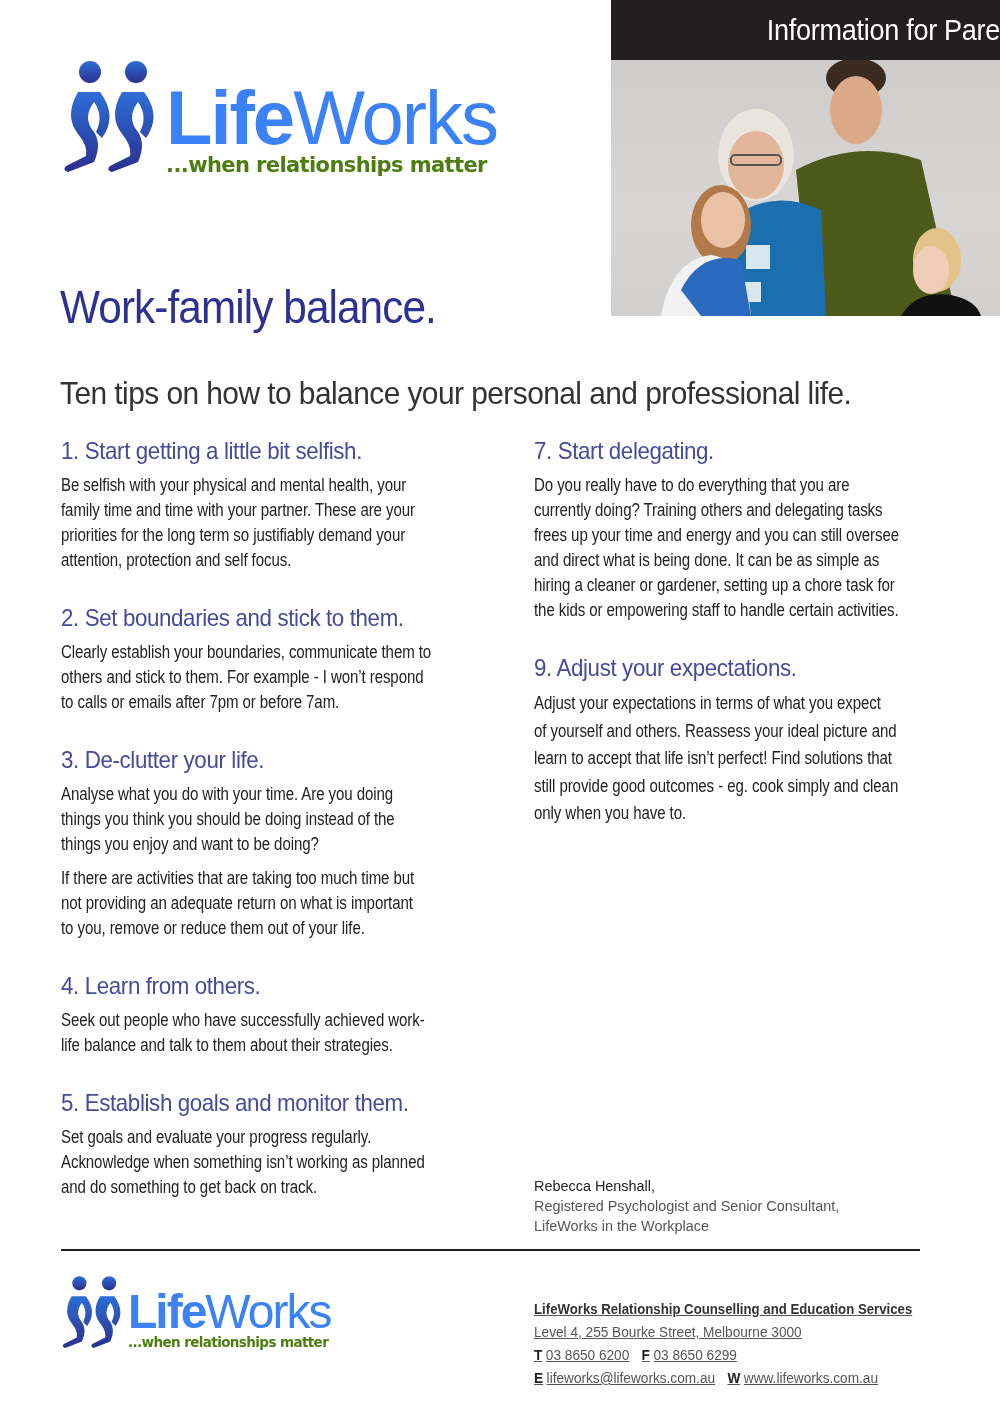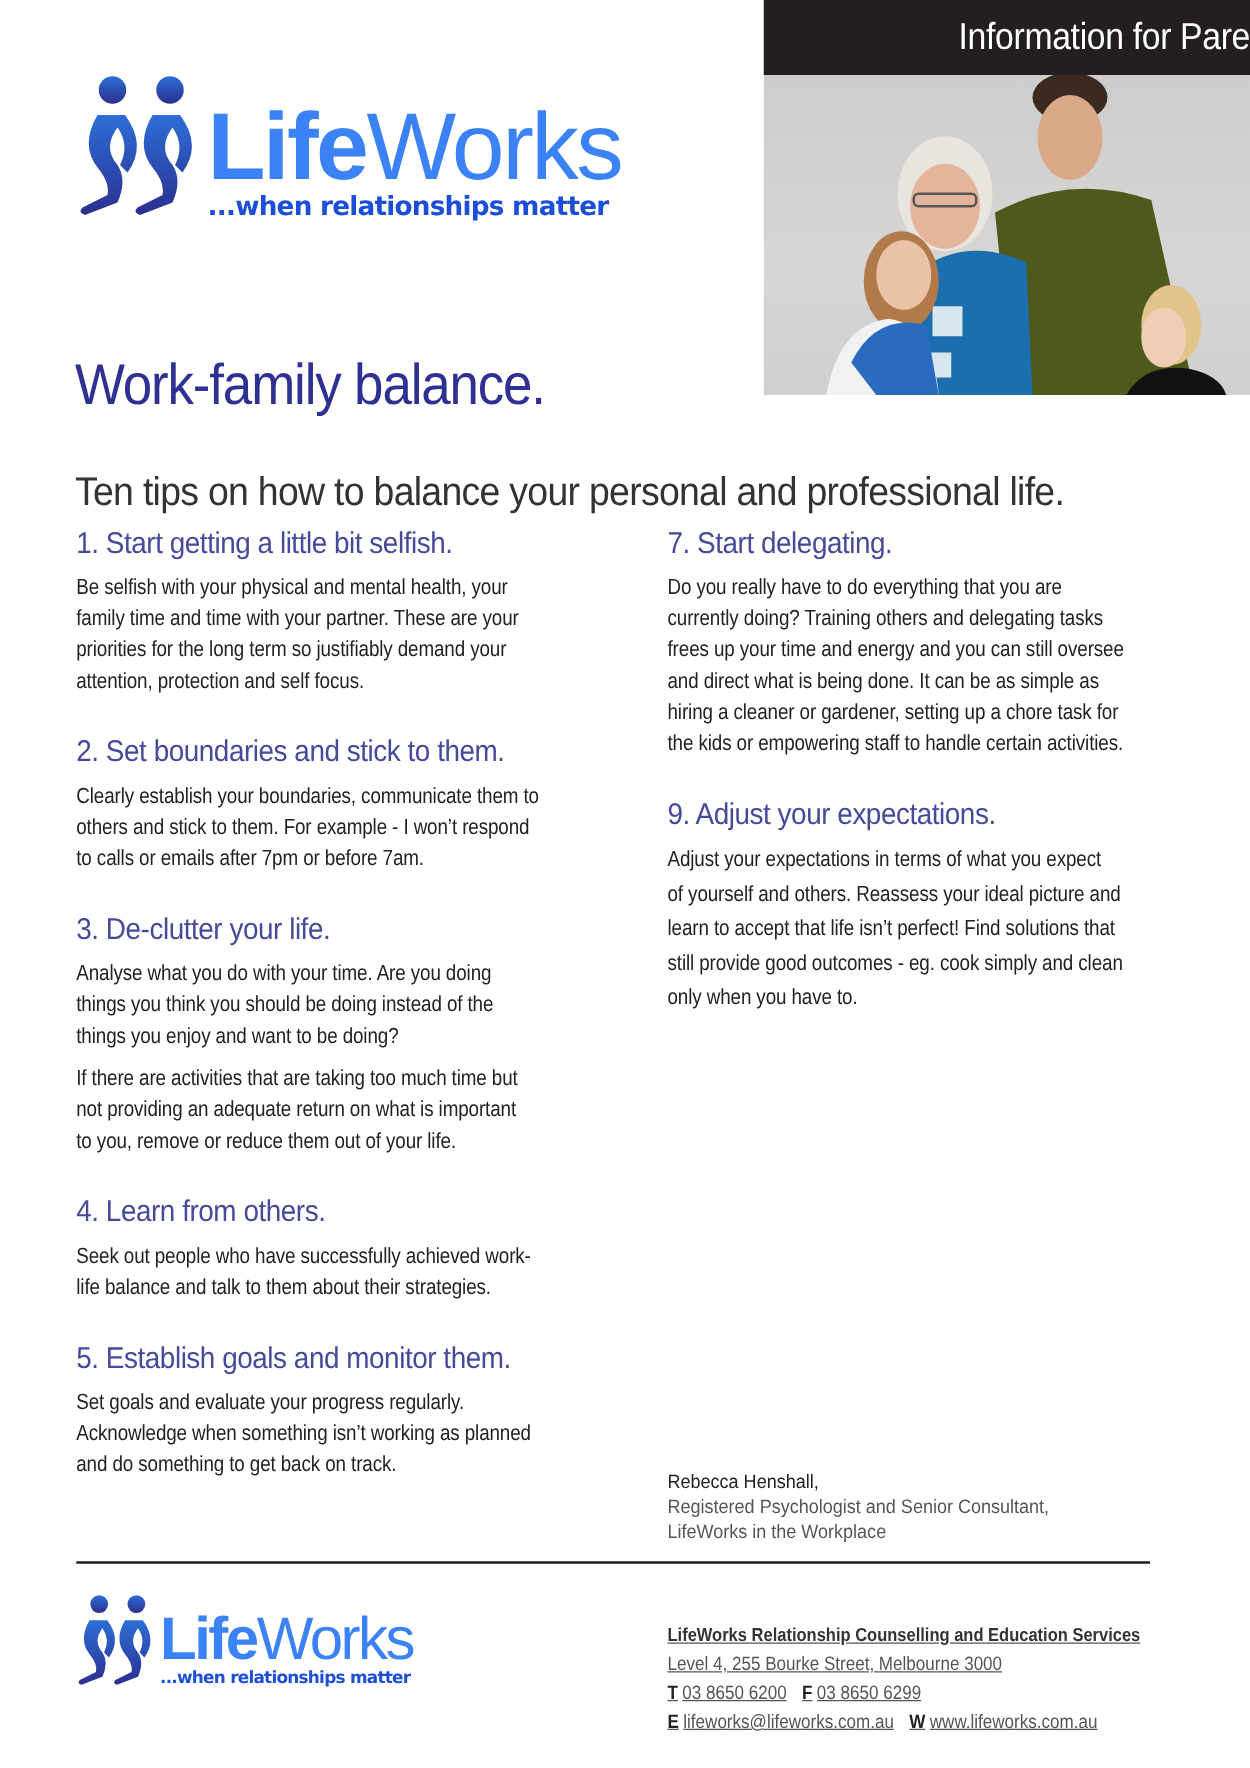--- a/index.html
+++ b/index.html
@@ -22,38 +22,38 @@
     }
 
     .logo { position: absolute; display: flex; align-items: flex-start; }
     .logo-top { left: 60px; top: 58px; width: 420px; height: 125px; }
     .logo-bottom { left: 60px; top: 1274px; width: 270px; height: 80px; }
     .logo .mark { flex: none; }
     .logo .words { display: flex; flex-direction: column; }
     .logo .brand { font-family: "Liberation Sans", sans-serif; color: #3b82f6; letter-spacing: -2px; line-height: 1; }
     .logo .brand b { font-weight: 700; }
     .logo .brand span { font-weight: 400; }
-    .logo .tagline { font-family: "DejaVu Sans", sans-serif; font-weight: 700; color: #1d4ed8; letter-spacing: -0.6px; line-height: 1; }
+    .logo .tagline { font-family: "DejaVu Sans", sans-serif; font-weight: 700; color: #4d7c0f; letter-spacing: -0.6px; line-height: 1; }
     .logo-top .brand { font-size: 76px; margin-top: 22px; margin-left: 10px; }
     .logo-top .tagline { font-size: 21px; margin-top: -1px; margin-left: 10px; }
     .logo-bottom .brand { font-size: 48px; margin-top: 14px; margin-left: 6px; }
     .logo-bottom .tagline { font-size: 13.5px; margin-top: 0px; margin-left: 6px; }
 
     .title {
       position: absolute; left: 60px; top: 280px;
       font-size: 46px; color: #2e3192; font-weight: 400; letter-spacing: -1px;
       transform: scaleX(0.92); transform-origin: left center;
     }
     .subtitle {
       position: absolute; left: 60px; top: 375px;
       font-size: 32px; color: #333333; font-weight: 400; letter-spacing: -0.6px;
       transform: scaleX(0.935); transform-origin: left center; white-space: nowrap;
     }
 
-    .col { position: absolute; top: 420px; }
+    .col { position: absolute; top: 436px; }
     .col-left { left: 61px; width: 420px; }
     .col-right { left: 534px; width: 420px; }
 
     .tip-head {
       font-size: 24px; color: #464a9a; font-weight: 400; letter-spacing: -0.4px;
       line-height: 30px; white-space: nowrap;
       transform: scaleX(0.93); transform-origin: left center;
     }
     .tip-body p {
       font-family: "Liberation Sans", sans-serif; font-size: 17.5px; color: #222;

